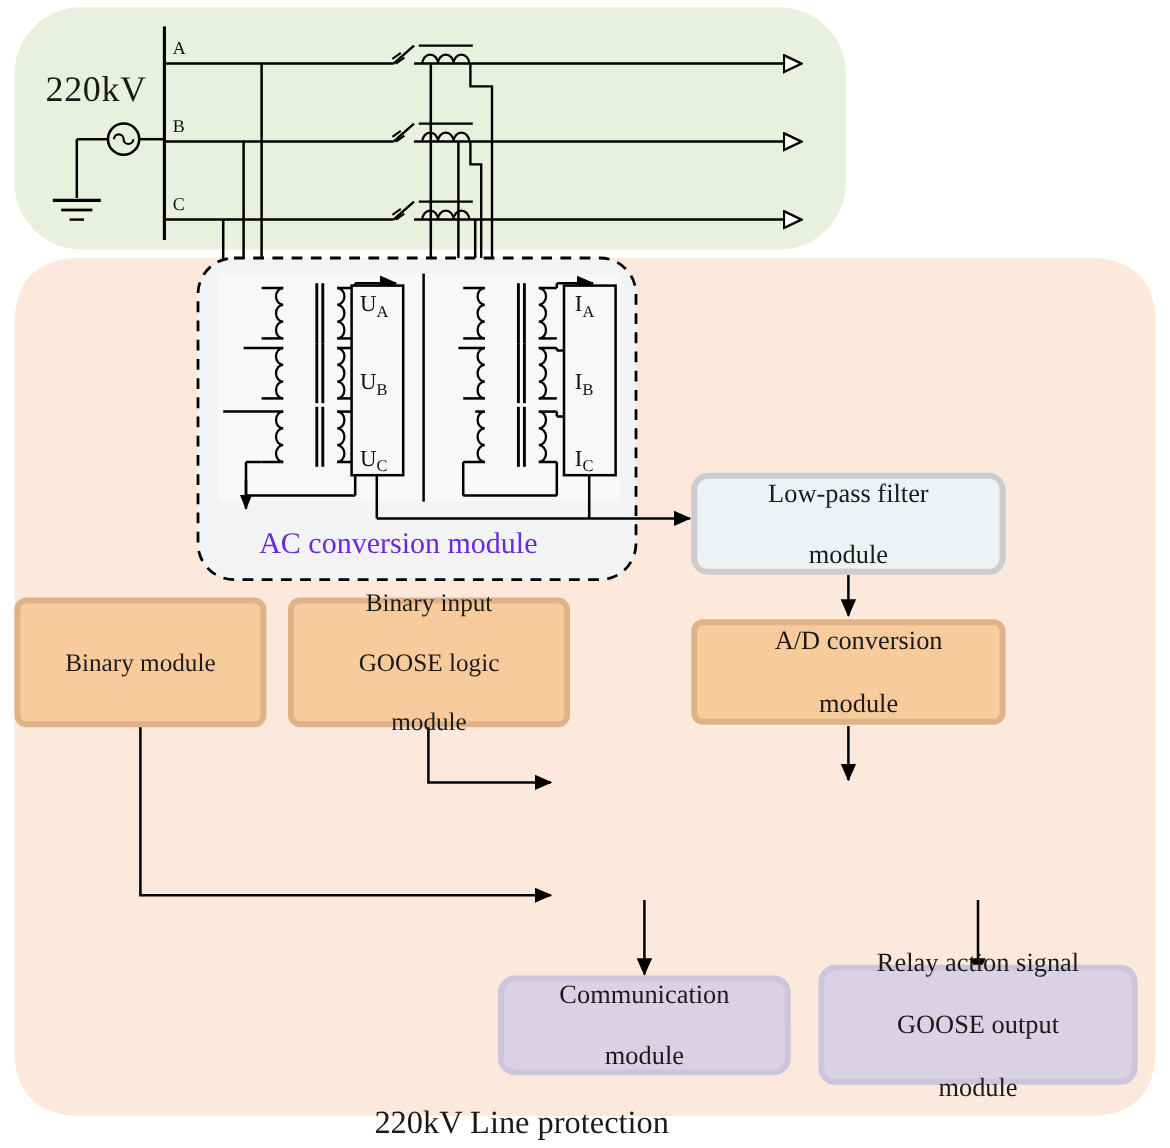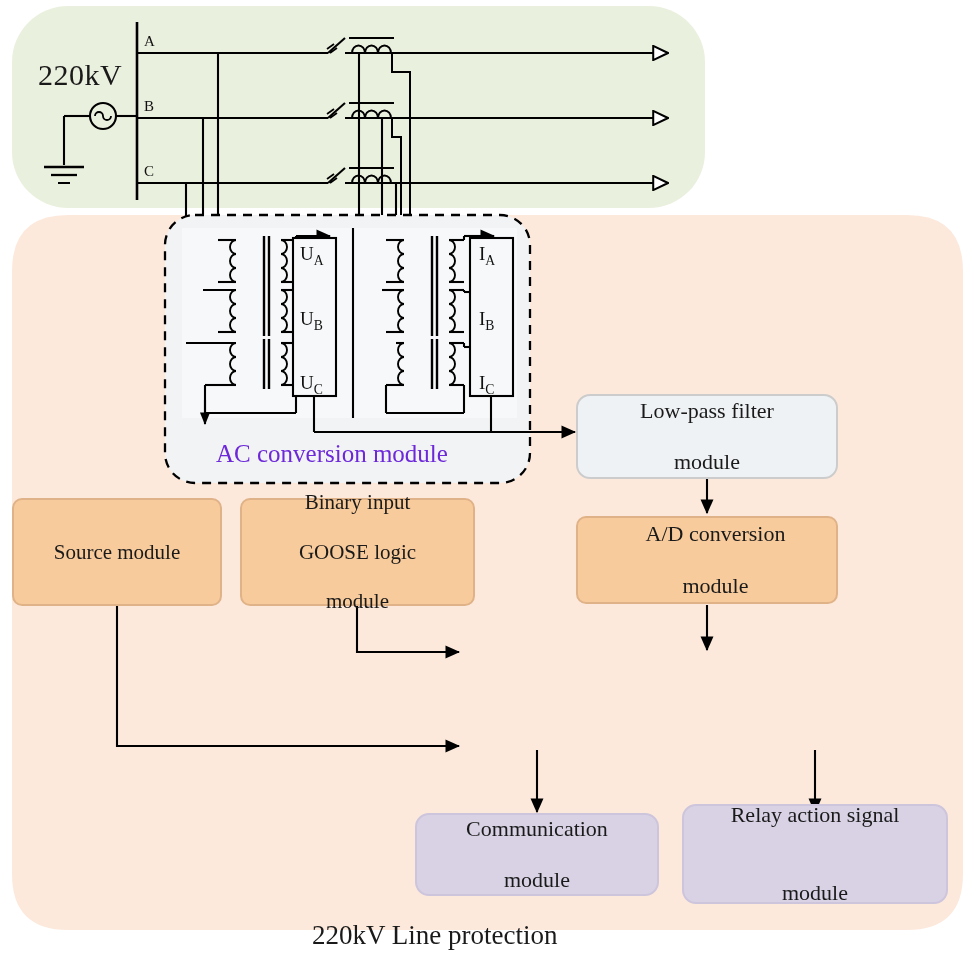--- a/index.html
+++ b/index.html
@@ -2,21 +2,21 @@
 <html><head>
 <meta charset="utf-8">
 <title>220kV Line protection</title>
 <style>
   html,body{margin:0;padding:0;background:#ffffff;}
   body{font-family:"Liberation Serif","DejaVu Serif",serif;}
   #canvas{position:relative;width:975px;height:957px;background:#ffffff;overflow:hidden;}
   #canvas svg{position:absolute;left:0;top:0;}
   .blk{position:absolute;box-sizing:border-box;display:flex;align-items:center;
        justify-content:center;text-align:center;line-height:1.18;
-       color:#1a1a1a;border:2px solid #a3a3a3;}
+       color:#1a1a1a;border:5px solid #a3a3a3;}
   .blk span{display:block;padding:0 6px;}
   .orange{background:#f8cb9c;border-color:#e0b288;border-radius:10px;}
   .grey  {background:#eff2f5;border-color:#cccccc;border-radius:14px;}
   .blue  {background:#b3dde8;border-color:#a6d3df;border-radius:26px;}
   .purple{background:#d9d2e5;border-color:#cdc5dc;border-radius:14px;}
   .acmod-label{position:absolute;font-size:25px;color:#6d28d9;white-space:nowrap;}
   .caption{position:absolute;font-size:27px;color:#1a1a1a;white-space:nowrap;}
   .ph{position:absolute;font-size:15px;color:#111;}
   .kv{position:absolute;font-size:30px;color:#1a1a1a;letter-spacing:.5px;}
   .sig{position:absolute;font-size:19px;color:#111;white-space:nowrap;}
@@ -212,21 +212,21 @@
   <div class="sig" style="left:300px;top:308px;"><span>U</span><sub>B</sub></div>
   <div class="sig" style="left:300px;top:372px;"><span>U</span><sub>C</sub></div>
 
   <div class="sig" style="left:479px;top:243px;"><span>I</span><sub>A</sub></div>
   <div class="sig" style="left:479px;top:308px;"><span>I</span><sub>B</sub></div>
   <div class="sig" style="left:479px;top:372px;"><span>I</span><sub>C</sub></div>
 
   <div class="acmod-label" style="left:216px;top:440px;">AC conversion module</div>
 
   <div class="blk orange" style="left:12px;top:498px;width:210px;height:108px;font-size:21px;">
-    <span>Source module</span>
+    <span>Binary module</span>
   </div>
 
   <div class="blk orange" style="left:240px;top:498px;width:235px;height:108px;font-size:21px;">
     <span>
       <span>Binary input</span><br>
       <span>GOOSE logic</span><br>
       <span>module</span>
     </span>
   </div>
 
@@ -248,20 +248,20 @@
   <div class="blk purple" style="left:415px;top:813px;width:244px;height:83px;font-size:22px;">
     <span>
       <span>Communication</span><br>
       <span>module</span>
     </span>
   </div>
 
   <div class="blk purple" style="left:682px;top:804px;width:266px;height:100px;font-size:22px;">
     <span>
       <span>Relay action signal</span><br>
-      <br>
+      <span>GOOSE output</span><br>
       <span>module</span>
     </span>
   </div>
 
   <div class="caption" style="left:312px;top:920px;">220kV Line protection</div>
 
 </div>
 
 </body></html>

